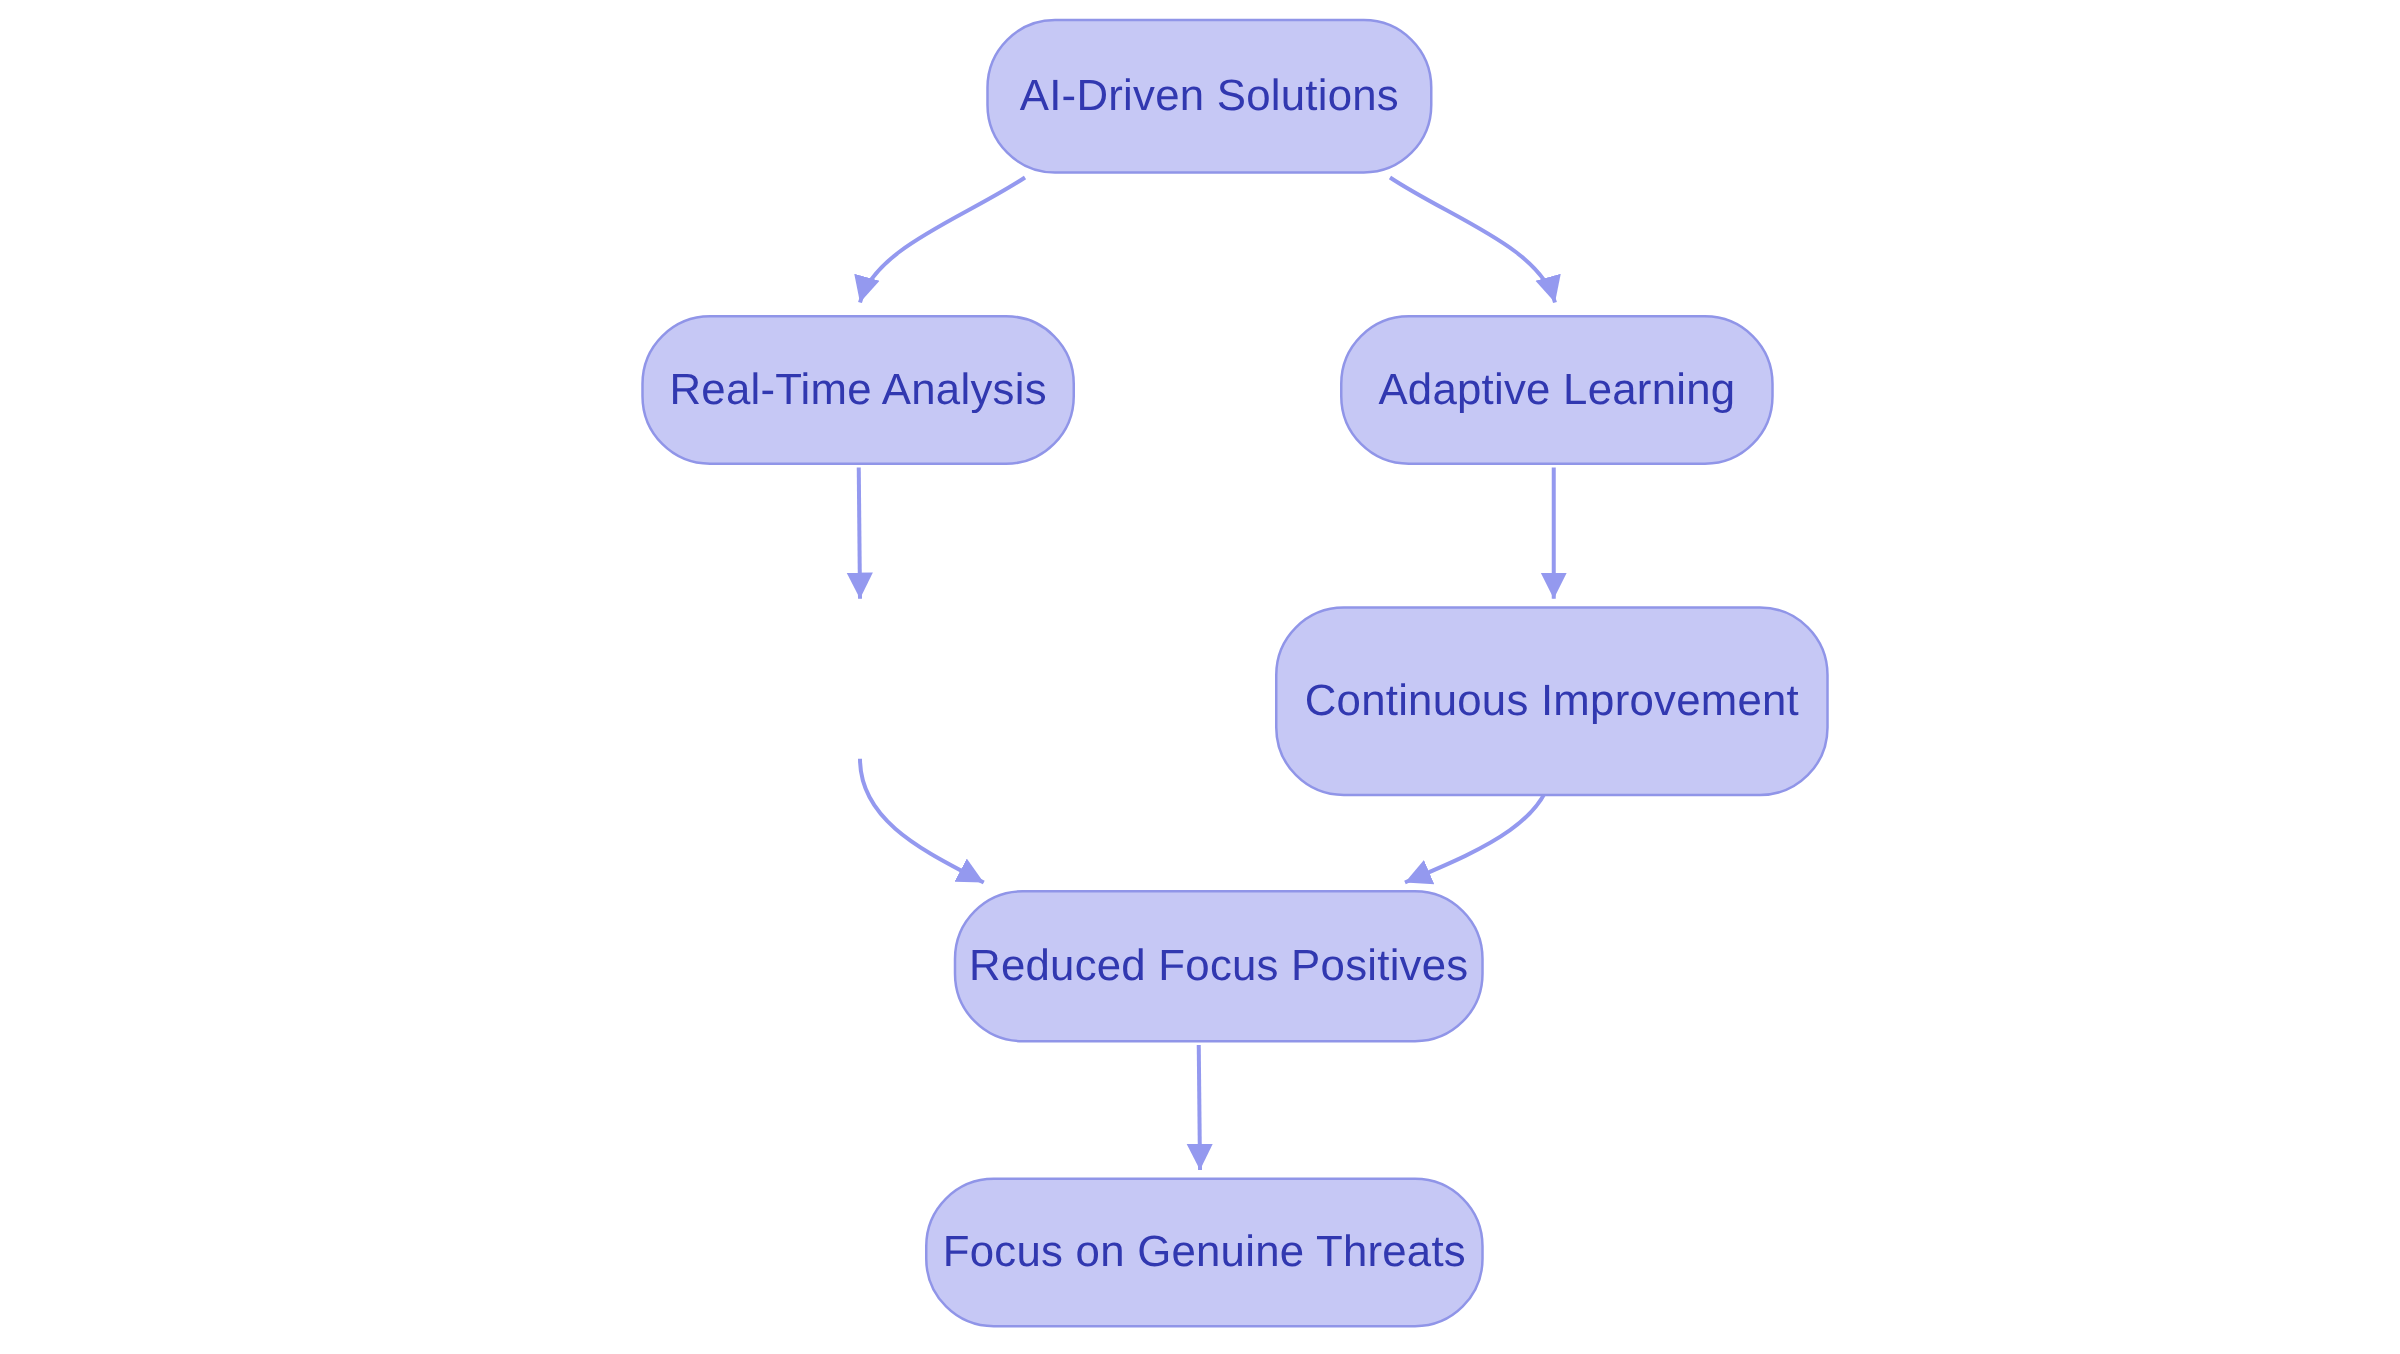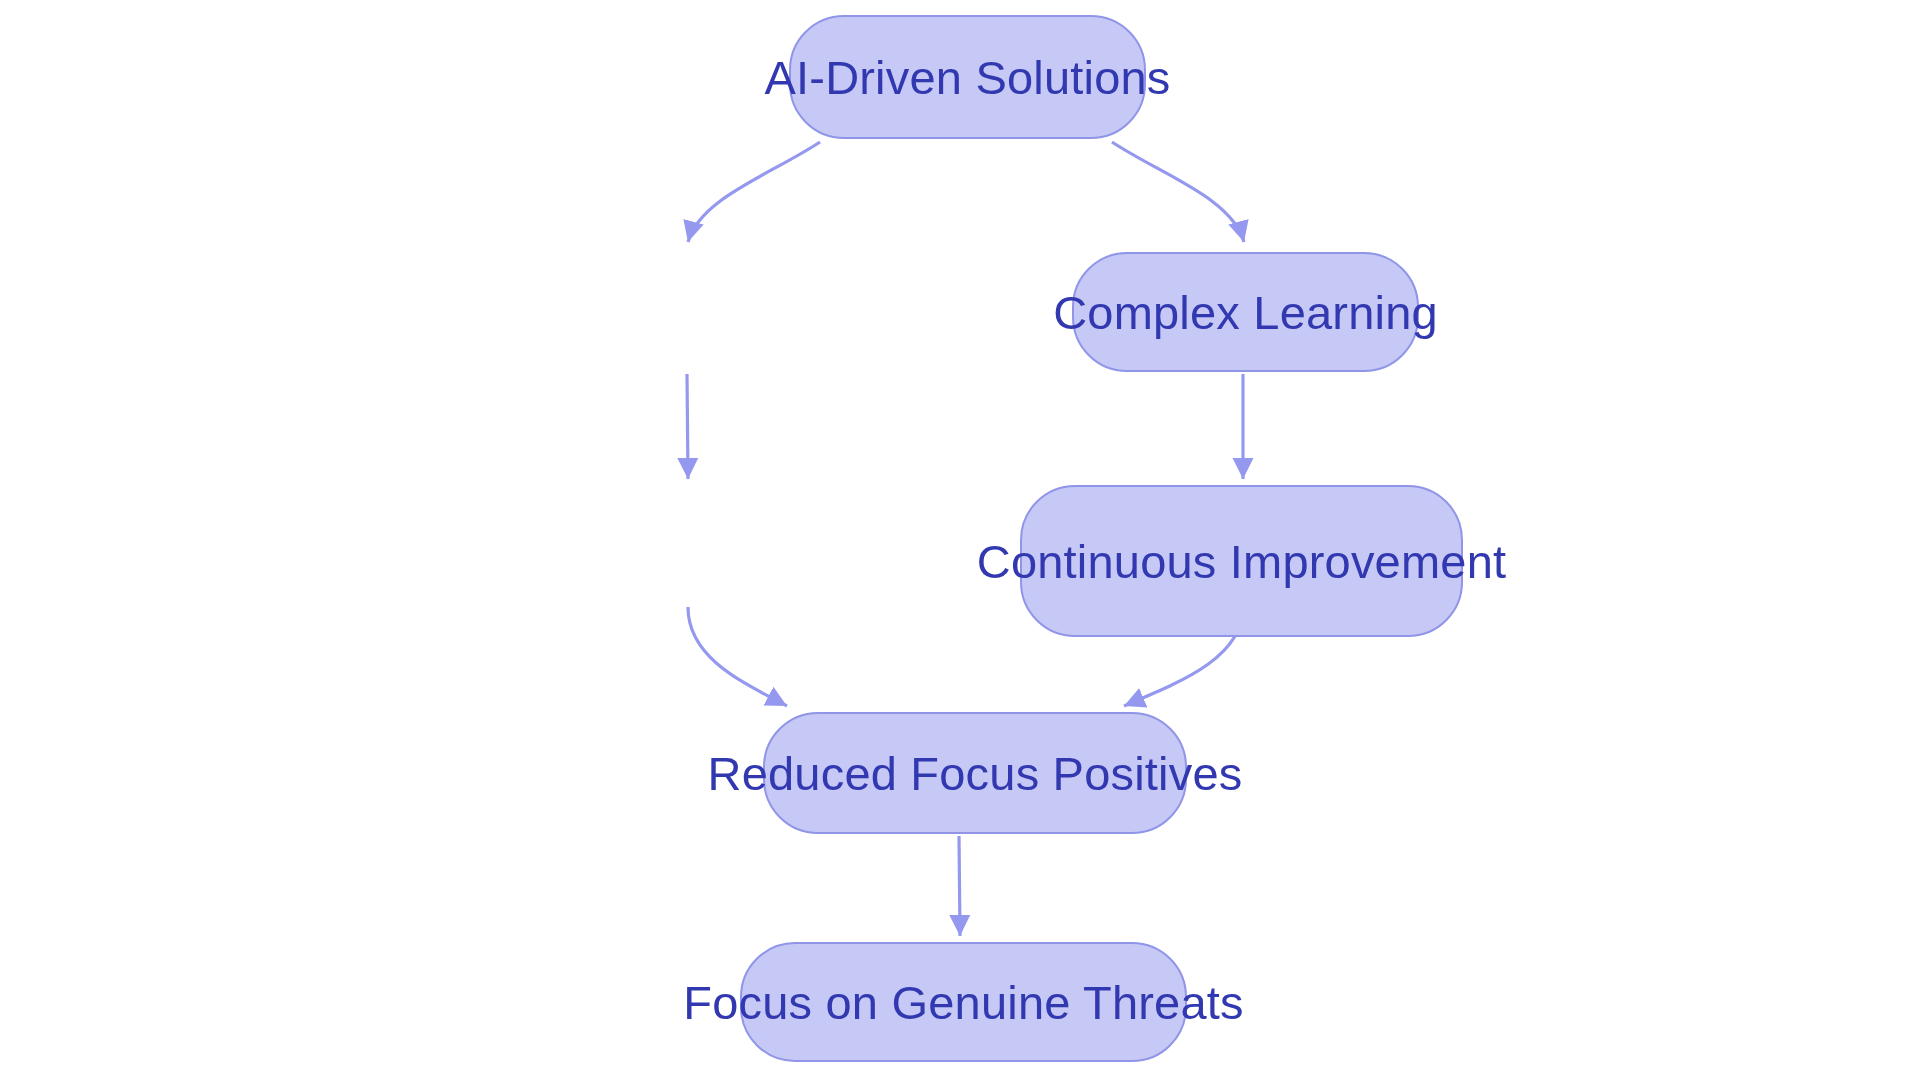--- a/index.html
+++ b/index.html
@@ -33,21 +33,21 @@
   #arrowhead path { fill: var(--edge); }
   .node {
     position: absolute;
     display: flex;
     align-items: center;
     justify-content: center;
     background: var(--node-fill);
     border: 2px solid var(--node-border);
     border-radius: 55px;
     color: var(--text);
-    font-size: 47px;
+    font-size: 35px;
     letter-spacing: 0.2px;
     text-align: center;
     white-space: nowrap;
   }
   
   #node-ai       { left: 789px;  top: 15px;  width: 357px; height: 124px; }
   #node-rta      { left: 513px;  top: 252px; width: 347px; height: 120px; }
   #node-al       { left: 1072px; top: 252px; width: 347px; height: 120px; }
   #node-ict      { left: 468px;  top: 485px; width: 443px; height: 120px; }
   #node-ci       { left: 1020px; top: 485px; width: 443px; height: 152px; }
@@ -69,22 +69,23 @@
     <path class="edge" d="M 1112 142 C 1162 175, 1232 198, 1244 242" marker-end="url(#arrowhead)"></path>
     <path class="edge" d="M 687 374 L 688 479" marker-end="url(#arrowhead)"></path>
     <path class="edge" d="M 1243 374 L 1243 479" marker-end="url(#arrowhead)"></path>
     <path class="edge" d="M 688 607 C 688 658, 742 682, 787 706" marker-end="url(#arrowhead)"></path>
     <path class="edge" d="M 1243 607 C 1243 658, 1180 682, 1124 706" marker-end="url(#arrowhead)"></path>
     <path class="edge" d="M 959 836 L 960 936" marker-end="url(#arrowhead)"></path>
   </svg>
 
   <div class="node" id="node-ai">AI-Driven Solutions</div>
 
+  <div class="node" id="node-rta">Real-Time Analysis</div>
 
-  <div class="node" id="node-al">Complex Learning</div>
+  <div class="node" id="node-al">Adaptive Learning</div>
 
 
   <div class="node" id="node-ci">Continuous Improvement</div>
 
   <div class="node" id="node-rfp">Reduced Focus Positives</div>
 
   <div class="node" id="node-fgt">Focus on Genuine Threats</div>
 
 </div>
 

